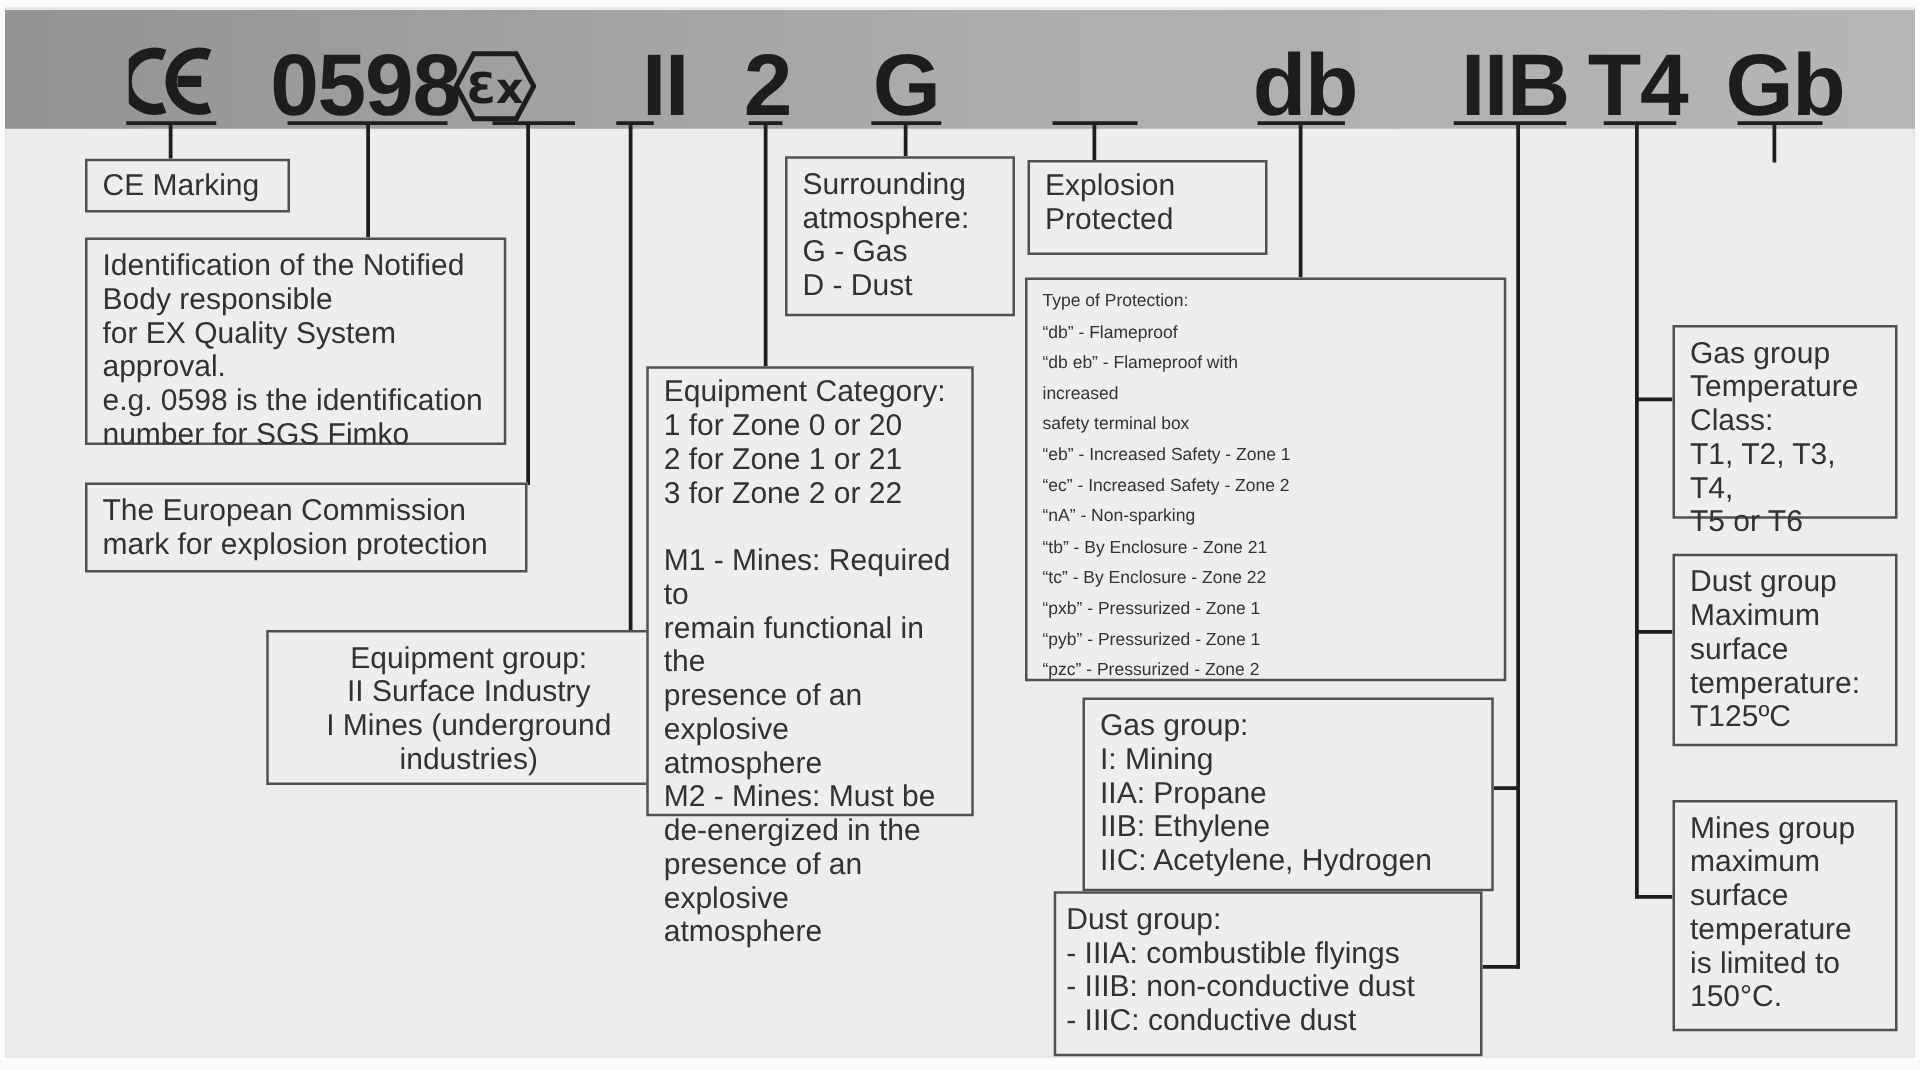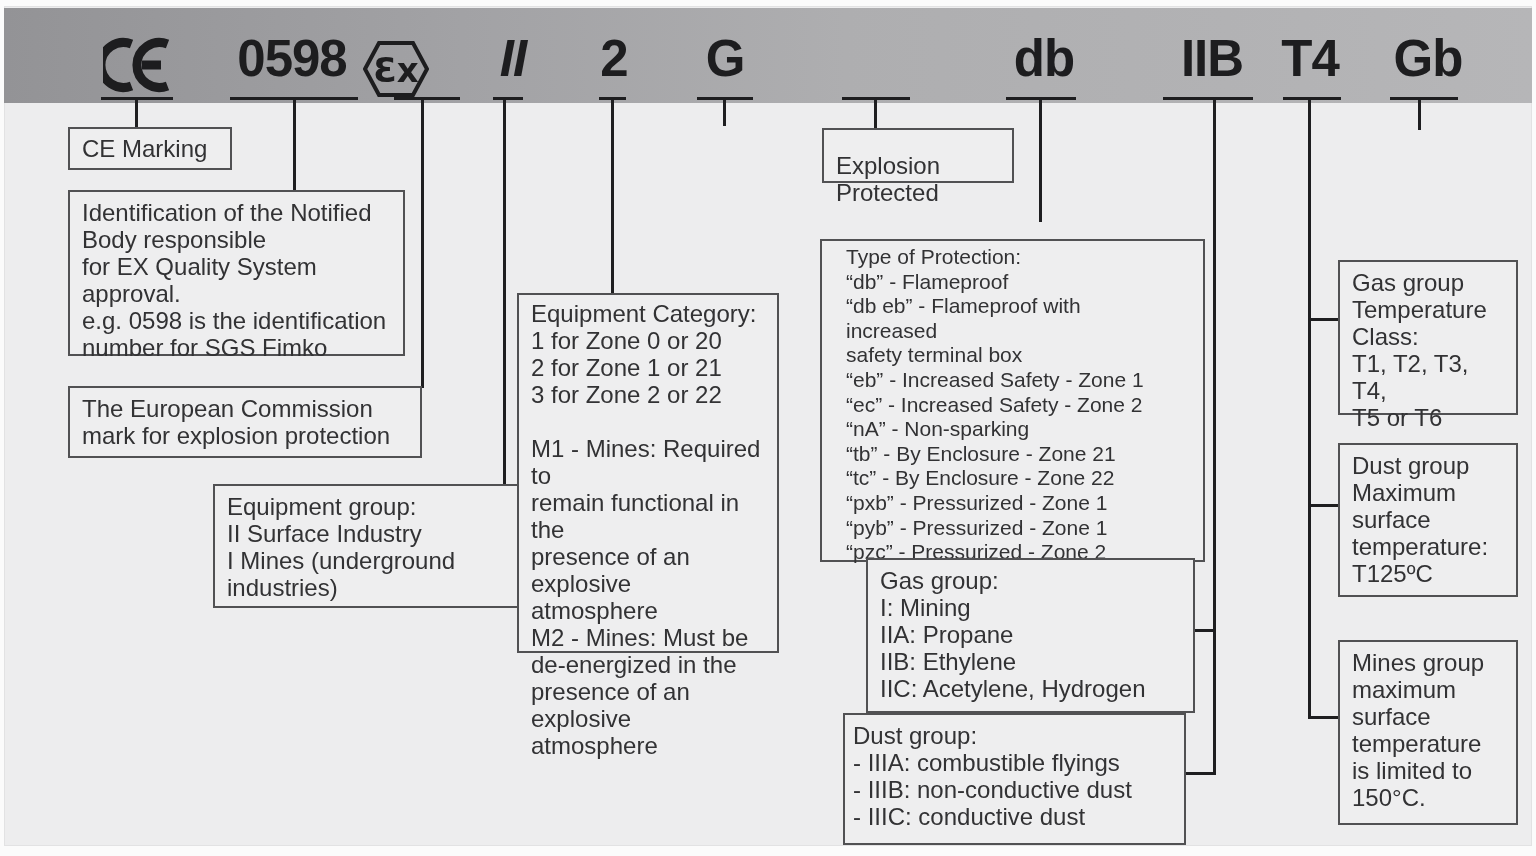--- a/index.html
+++ b/index.html
@@ -11,34 +11,34 @@
   .content{
     position:absolute;left:4px;top:6px;width:1526px;height:838px;
     background:#ededee;border:1px solid #e2e2e3;
   }
   .bar{
     position:absolute;left:4px;top:8px;width:1528px;height:95px;
     background:linear-gradient(90deg,#939396 0%,#a2a2a5 30%,#aeaeb0 55%,#b2b2b4 80%,#b6b6b8 100%);
   }
   .sym{
     position:absolute;top:25px;transform:translateX(-50%);
-    font-size:51px;font-weight:bold;line-height:1;color:#1d1d1f;
+    font-size:70px;font-weight:bold;line-height:1;color:#1d1d1f;
     letter-spacing:-1px;white-space:nowrap;
   }
   .logo{position:absolute;transform:translateX(-50%);}
   .tick{position:absolute;height:3px;background:#1e1e20;}
   .vline{position:absolute;width:3px;background:#1e1e20;}
   .hline{position:absolute;height:3px;background:#1e1e20;}
   .box{
     position:absolute;box-sizing:border-box;
     background:#eeeeef;border:2px solid #515153;color:#323234;
     font-size:24px;line-height:27px;padding:7px 12px;
     white-space:pre-line;
   }
-  .box.small{font-size:21px;line-height:24.6px;padding:4px 24px;margin-top:17px;}
+  .box.small{font-size:14px;line-height:24.6px;padding:4px 12px;}
 </style>
 </head>
 <body>
 
 <div class="canvas">
   <div class="content"></div>
 
   <div class="bar">
 
     <svg class="logo" style="left:133px;top:29px;" width="68" height="56" viewBox="0 0 68 56">
@@ -47,21 +47,21 @@
       <path d="M 39 28 L 58 28" fill="none" stroke="#1d1d1f" stroke-width="9"></path>
     </svg>
 
     <div class="sym" style="left:288px;">0598</div>
 
     <svg class="logo" style="left:392px;top:31px;" width="66" height="60" viewBox="0 0 66 60">
       <path d="M 2 30 L 16 4 L 50 4 L 64 30 L 50 56 L 16 56 Z" fill="none" stroke="#1d1d1f" stroke-width="4" stroke-linejoin="miter"></path>
       <text x="33" y="43" text-anchor="middle" font-family="'DejaVu Sans',sans-serif" font-size="34" font-weight="bold" fill="#1d1d1f">Ɛx</text>
     </svg>
 
-    <div class="sym" style="left:509px;font-style:italic;">II</div>
+    <div class="sym" style="left:528px;">II</div>
     <div class="sym" style="left:610px;">2</div>
     <div class="sym" style="left:721px;">G</div>
     <div class="sym" style="left:1040px;">db</div>
     <div class="sym" style="left:1208px;">IIB</div>
     <div class="sym" style="left:1306px;">T4</div>
     <div class="sym" style="left:1424px;">Gb</div>
   </div>
 
   <div class="tick" style="left:101px;top:97px;width:72px;"></div>
   <div class="tick" style="left:230px;top:97px;width:128px;"></div>
@@ -100,41 +100,45 @@
   <div class="box" style="left:68px;top:190px;width:337px;height:166px;">Identification of the Notified
 Body responsible
 for EX Quality System
 approval.
 e.g. 0598 is the identification
 number for SGS Fimko</div>
 
   <div class="box" style="left:68px;top:386px;width:354px;height:72px;">The European Commission
 mark for explosion protection</div>
 
-  <div class="box" style="left:213px;top:484px;width:324px;height:124px;">Equipment group:
+  <div class="box" style="left:213px;top:504px;width:324px;height:124px;text-align:center;">Equipment group:
 II Surface Industry
 I Mines (underground
 industries)</div>
 
   <div class="box" style="left:517px;top:293px;width:262px;height:360px;padding-top:5px;">Equipment Category:
 1 for Zone 0 or 20
 2 for Zone 1 or 21
 3 for Zone 2 or 22
 
 M1 - Mines: Required to
 remain functional in the
 presence of an explosive
 atmosphere
 M2 - Mines: Must be
 de-energized in the
 presence of an explosive
 atmosphere</div>
 
+  <div class="box" style="left:628px;top:125px;width:184px;height:128px;">Surrounding
+atmosphere:
+G - Gas
+D - Dust</div>
 
-  <div class="box" style="left:822px;top:128px;width:192px;height:55px;padding-top:22px;">Explosion
+  <div class="box" style="left:822px;top:128px;width:192px;height:76px;padding-top:5px;">Explosion
 Protected</div>
 
   <div class="box small" style="left:820px;top:222px;width:385px;height:323px;">Type of Protection:
 “db” - Flameproof
 “db eb” - Flameproof with
 increased
 safety terminal box
 “eb” - Increased Safety - Zone 1
 “ec” - Increased Safety - Zone 2
 “nA” - Non-sparking

